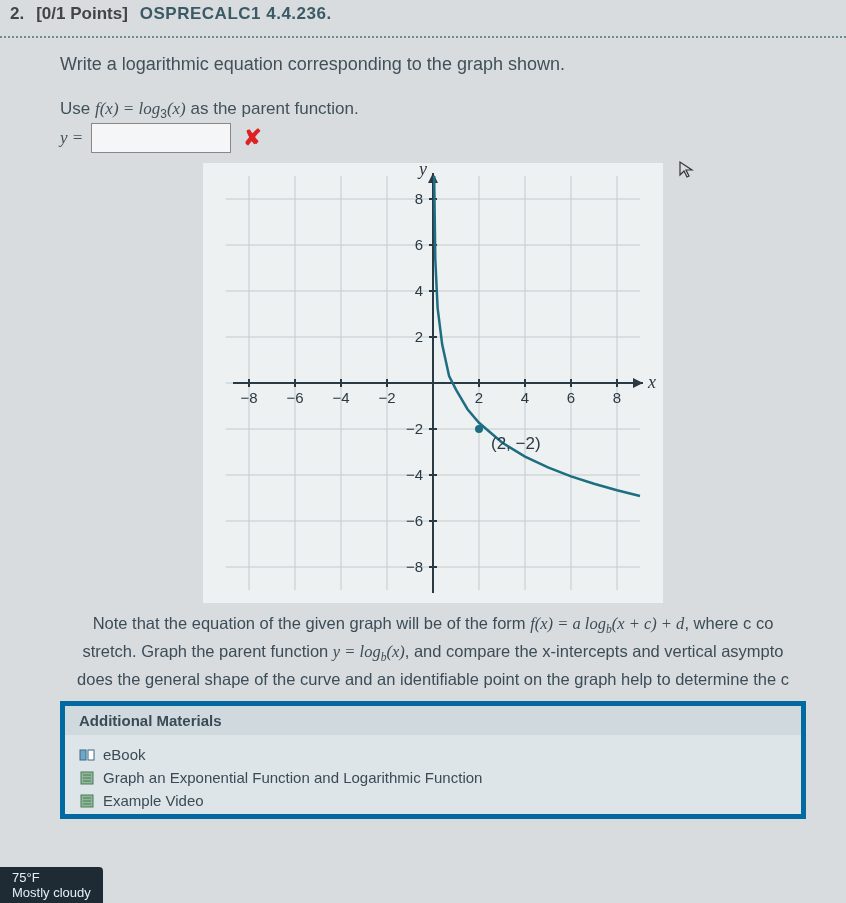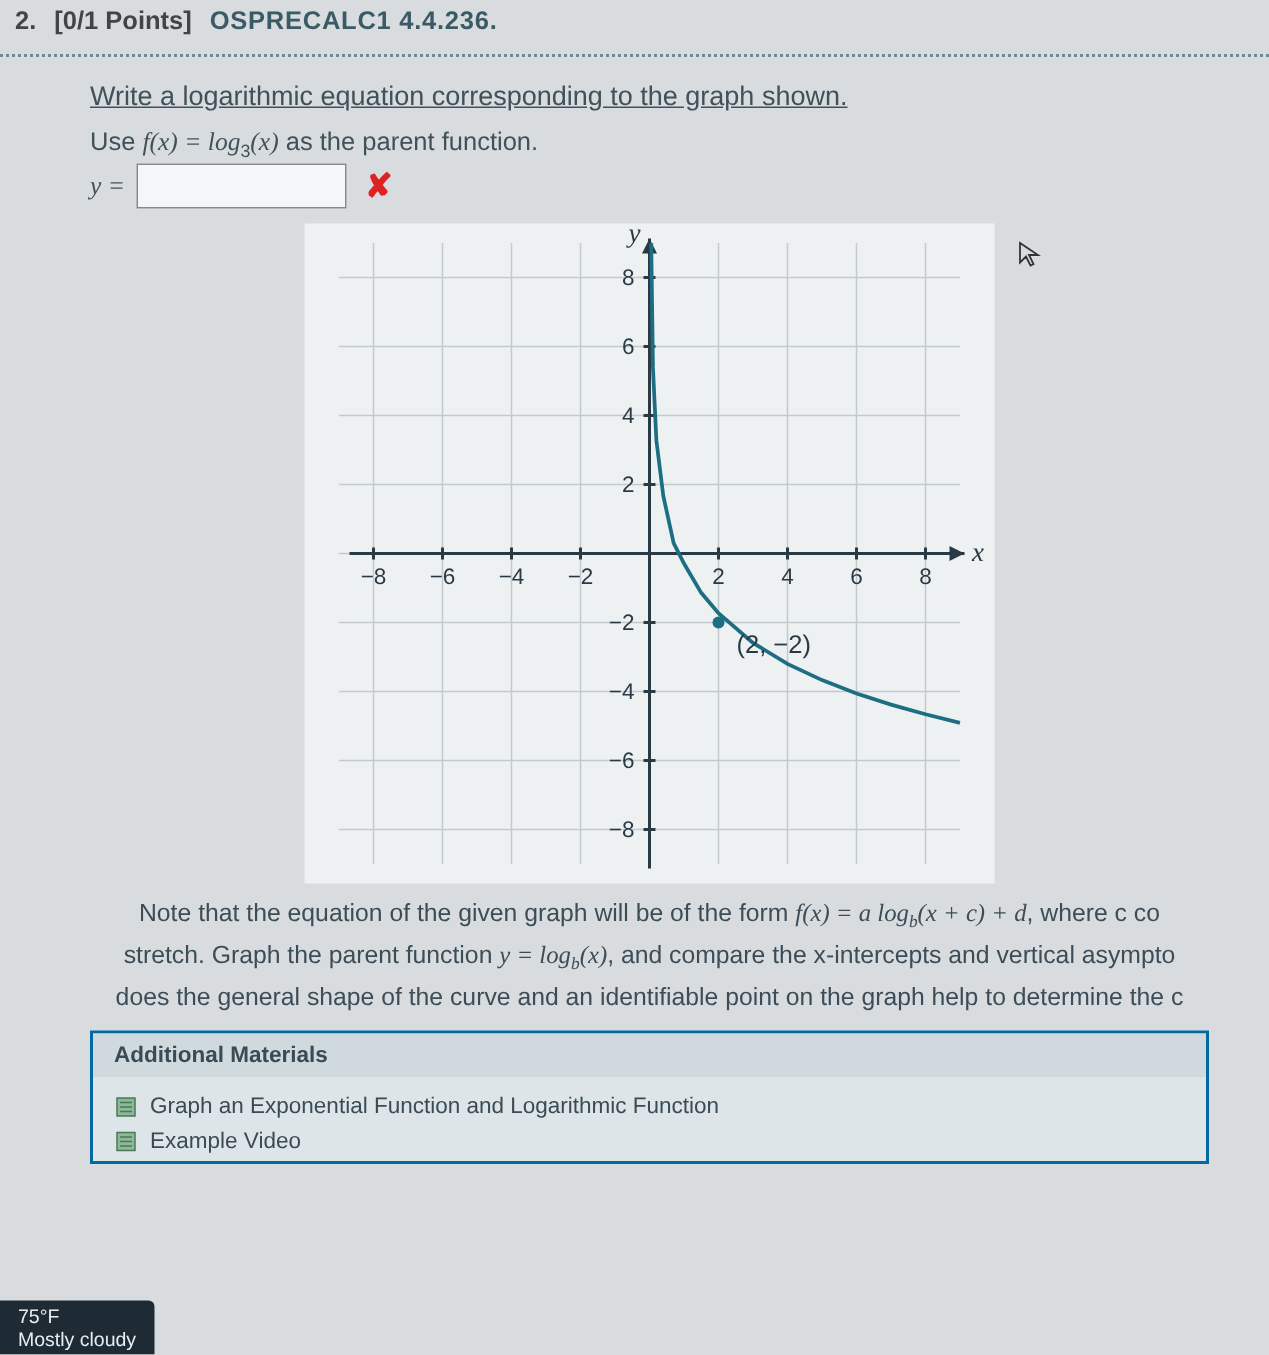--- a/index.html
+++ b/index.html
@@ -43,22 +43,21 @@
     border: none;
     border-top: 2px dotted #6f8a93;
     margin: 2px 0 8px 0;
   }
   .content {
     padding: 8px 40px 0 60px;
     color: #40515a;
   }
   .prompt {
     font-size: 18px;
-    margin-bottom: 10px;
-    text-decoration: underline;
+    margin-bottom: 24px;
   }
   .instruction {
     font-size: 17px;
     margin-bottom: 2px;
   }
   .math-i { font-style: italic; font-family: Georgia, serif; }
   .sub { font-size: 0.7em; vertical-align: sub; }
   .answer-row {
     display: flex;
     align-items: center;
@@ -96,21 +95,21 @@
   .hint {
     padding: 4px 40px 0 60px;
     font-size: 16.5px;
     line-height: 1.5;
     color: #3c4d58;
     text-align: center;
   }
   .materials {
     margin: 10px 40px 0 60px;
     background: #dde5e9;
-    border: 2px solid #0369a1;
+    border: 5px solid #0369a1;
   }
   .materials-head {
     background: #cfd9de;
     padding: 6px 14px;
     font-weight: bold;
     color: #3a4b55;
     font-size: 15px;
   }
   .materials-list {
     padding: 8px 14px 2px 14px;
@@ -248,20 +247,27 @@
   <span>stretch. Graph the parent function </span>
   <span class="math-i">y = log</span><span class="sub math-i">b</span><span class="math-i">(x)</span><span>, and compare the x-intercepts and vertical asympto</span><br>
   <span>does the general shape of the curve and an identifiable point on the graph help to determine the c</span>
 </div>
 
 <div class="materials">
   <div class="materials-head">Additional Materials</div>
   <div class="materials-list" id="materials-list">
       <div class="mat-item">
         <span class="mat-icon"><svg width="16" height="14">
+            <rect x="1" y="2" width="6" height="10" fill="#6fa7c9" stroke="#3a6a85"></rect>
+            <rect x="9" y="2" width="6" height="10" fill="#fff" stroke="#3a6a85"></rect>
+          </svg></span>
+        <span>eBook</span>
+      </div>
+      <div class="mat-item">
+        <span class="mat-icon"><svg width="16" height="14">
             <rect x="2" y="1" width="12" height="12" fill="#8fb89a" stroke="#4a7a55"></rect>
             <line x1="4" y1="4" x2="12" y2="4" stroke="#4a7a55"></line>
             <line x1="4" y1="7" x2="12" y2="7" stroke="#4a7a55"></line>
             <line x1="4" y1="10" x2="12" y2="10" stroke="#4a7a55"></line>
           </svg></span>
         <span>Graph an Exponential Function and Logarithmic Function</span>
       </div>
       <div class="mat-item">
         <span class="mat-icon"><svg width="16" height="14">
             <rect x="2" y="1" width="12" height="12" fill="#8fb89a" stroke="#4a7a55"></rect>

